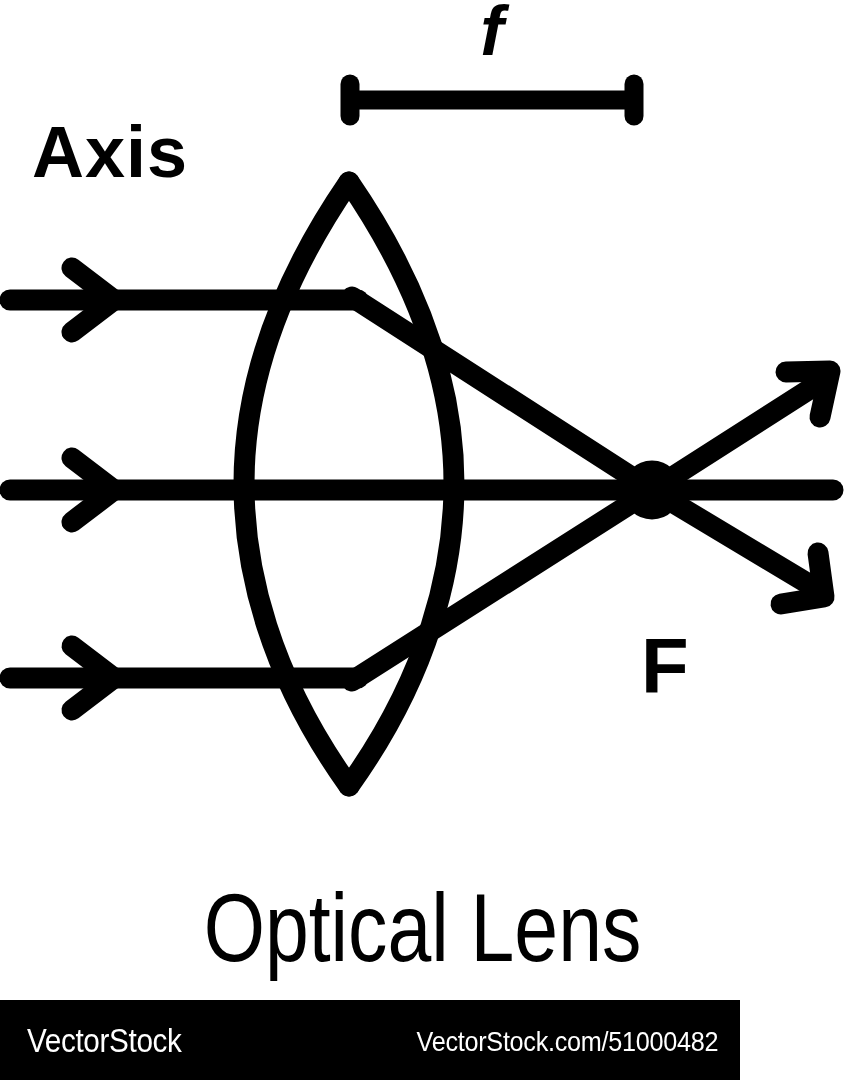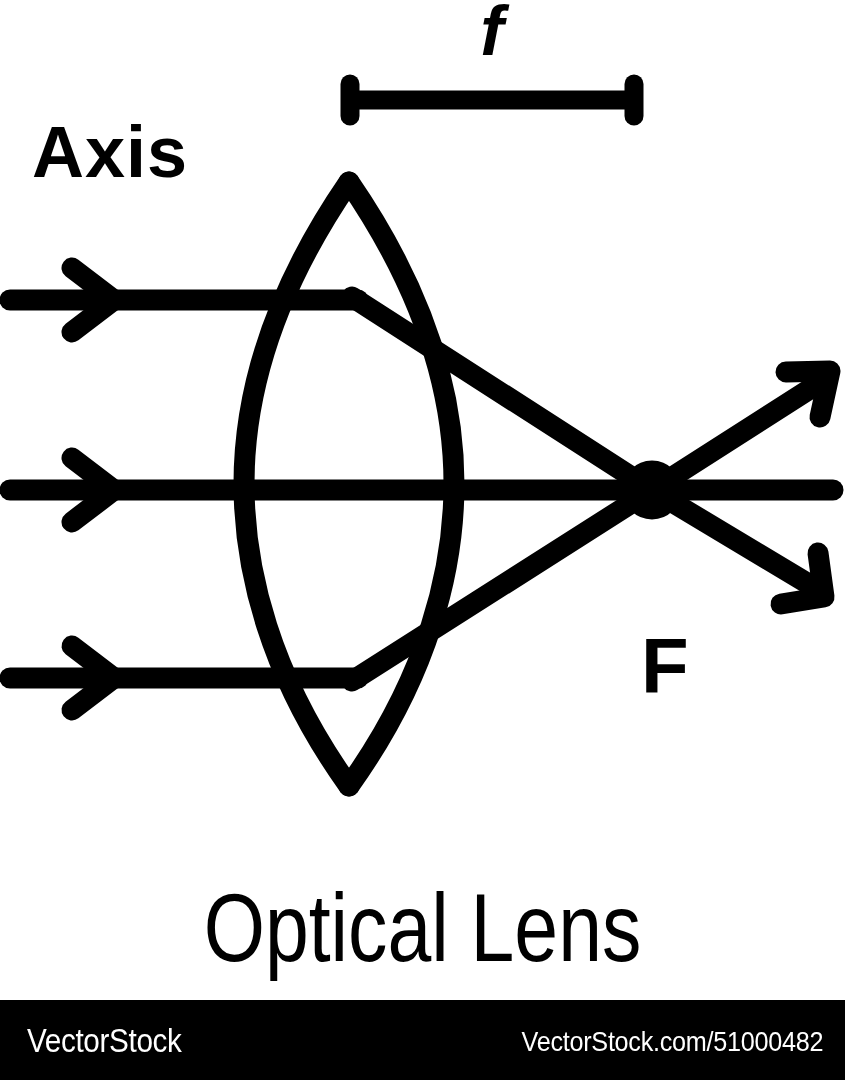--- a/index.html
+++ b/index.html
@@ -51,21 +51,21 @@
     white-space: nowrap;
     transform: scaleX(0.82);
     transform-origin: 50% 0%;
   }
 
   
   #footer {
     position: absolute;
     left: 0;
     top: 1000px;
-    width: 845px;
+    width: 740px;
     height: 80px;
     background: #000000;
     color: #ffffff;
   }
   #footer-brand {
     position: absolute;
     left: 27px;
     top: 21px;
     font-family: "Liberation Sans", sans-serif;
     font-size: 33px;

